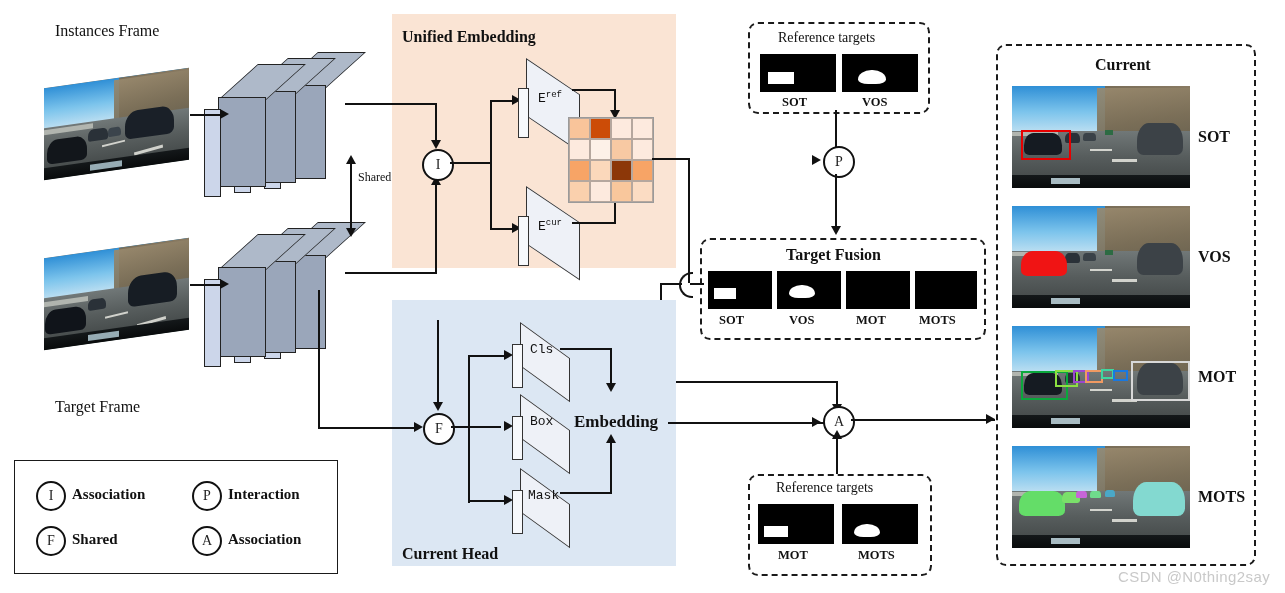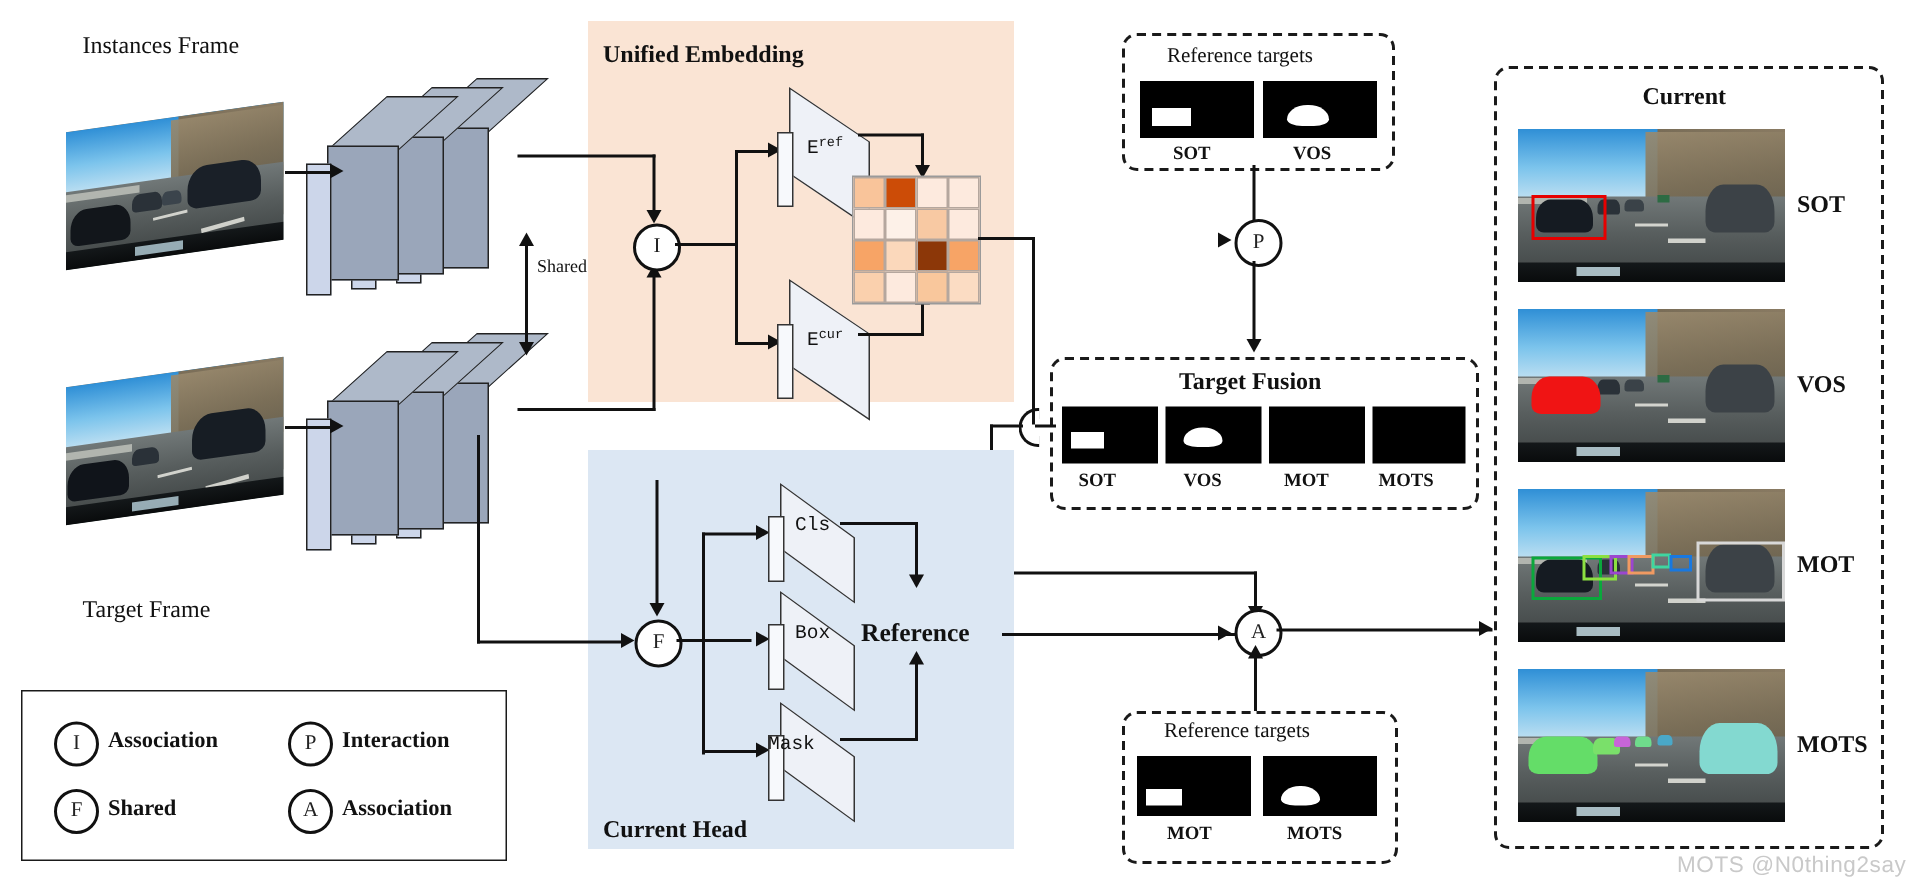--- a/index.html
+++ b/index.html
@@ -335,32 +335,32 @@
   <div class="pface" style="left:8px;top:0;width:48px;height:42px;
        transform:skewY(36deg);transform-origin:top left;"></div>
   <div class="pedge" style="left:0px;top:22px;width:9px;height:42px;"></div>
   <div class="ptxt" style="left:18px;top:20px;">Box</div>
 </div>
 
 <div class="plane" style="left:512px;top:468px;width:62px;height:64px;">
   <div class="pface" style="left:8px;top:0;width:48px;height:42px;
        transform:skewY(36deg);transform-origin:top left;"></div>
   <div class="pedge" style="left:0px;top:22px;width:9px;height:42px;"></div>
-  <div class="ptxt" style="left:0;top:20px;">Mask</div>
+  <div class="ptxt" style="left:16px;top:20px;">Mask</div>
 </div>
 
 <div class="ln lnh" style="left:560px;top:348px;width:52px;"></div>
 <div class="ln lnv" style="left:610px;top:348px;height:38px;"></div>
 <div class="arrow-d" style="left:606px;top:383px;"></div>
 
 <div class="ln lnh" style="left:560px;top:492px;width:52px;"></div>
 <div class="ln lnv" style="left:610px;top:440px;height:54px;"></div>
 <div class="arrow-u" style="left:606px;top:434px;"></div>
 
-<div class="abs lbl-big" style="left:574px;top:412px;font-size:17px;">Reference</div>
+<div class="abs lbl-big" style="left:574px;top:412px;font-size:17px;">Embedding</div>
 
 <div class="ln lnh" style="left:668px;top:422px;width:156px;"></div>
 <div class="arrow-r" style="left:812px;top:417px;"></div>
 
 <div class="abs opc" style="left:823px;top:406px;width:28px;height:28px;">
   <span>A</span>
 </div>
 
 <div class="ln lnh" style="left:851px;top:419px;width:144px;"></div>
 <div class="arrow-r" style="left:986px;top:414px;"></div>
@@ -478,13 +478,13 @@
 <div class="abs opc" style="left:36px;top:526px;width:26px;height:26px;">
   <span>F</span>
 </div>
 <div class="abs lbl-bold" style="left:72px;top:531px;">Shared</div>
 
 <div class="abs opc" style="left:192px;top:526px;width:26px;height:26px;">
   <span>A</span>
 </div>
 <div class="abs lbl-bold" style="left:228px;top:531px;">Association</div>
 
-<div class="watermark" style="left:1118px;top:568px;">MOTS @N0thing2say</div>
+<div class="watermark" style="left:1118px;top:568px;">CSDN @N0thing2say</div>
 
 </body></html>

